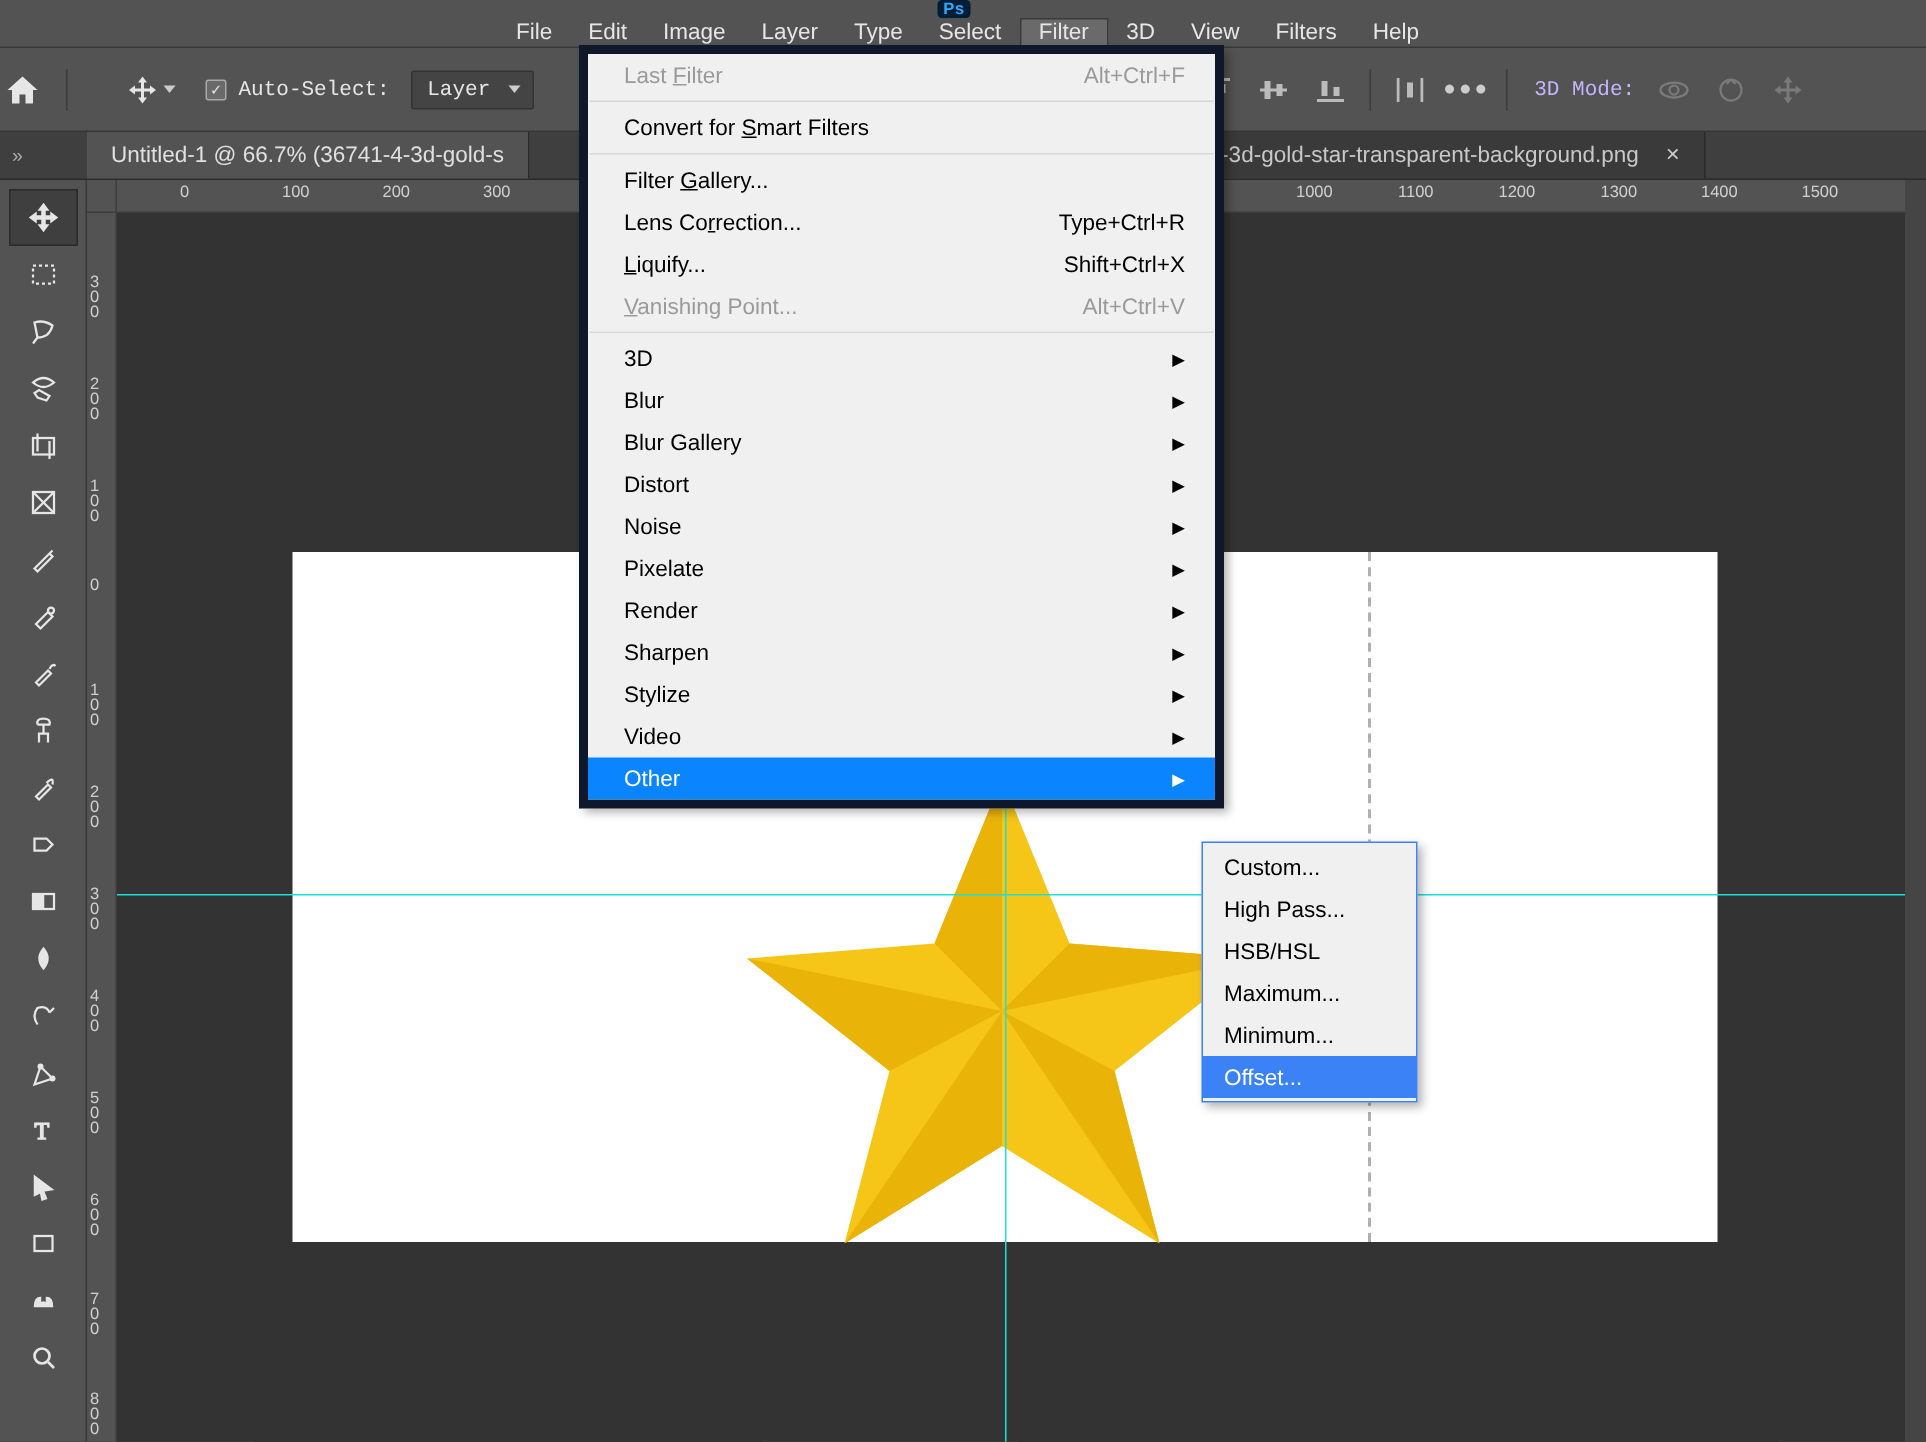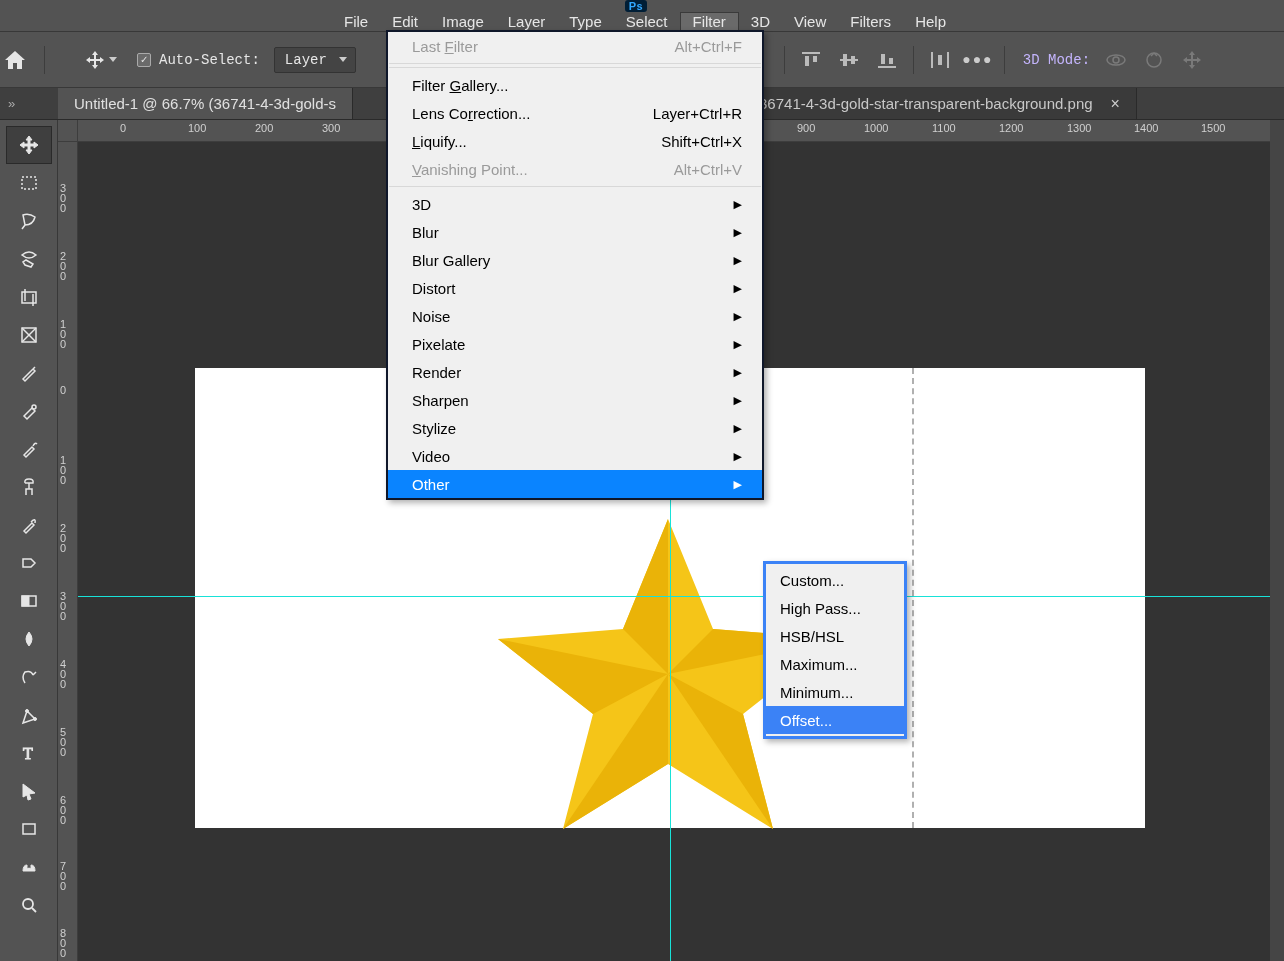--- a/index.html
+++ b/index.html
@@ -123,37 +123,37 @@
   
   .star-wrap { position:absolute; left:420px; top:377px; width:340px; height:310px;}
   .star-poly { fill:#f5c518; }
   .star-poly2 { fill:#eab308; }
 
   
   .vscroll { position:absolute; top:120px; right:0; width:14px; bottom:0; background:#454545;}
 
   
   .dropdown {
-    position:absolute; top:30px; left:386px; width:378px;
-    background:#f0f0f0; border:2px solid #0f172a;
+    position:absolute; top:30px; left:386px; width:430px;
+    background:#f0f0f0; border:6px solid #0f172a;
     box-shadow: 3px 3px 6px rgba(0,0,0,0.3);
     color:#000; font-size:15px;
   }
   .dd-row { display:flex; justify-content:space-between; align-items:center;
     padding:4px 20px 4px 24px; height:28px; position:relative;}
   .dd-row.disabled { color:#9a9a9a; }
   .dd-row.highlight { background:#0a84ff; color:#fff; }
   .dd-sep { height:1px; background:#d8d8d8; margin:3px 1px; }
   .dd-arrow { font-size:11px; }
   .mnemonic { text-decoration: underline; }
 
   
   .submenu {
-    position:absolute; top:561px; left:763px; width:144px;
-    background:#f0f0f0; border:3px solid #3b82f6;
+    position:absolute; top:561px; left:801px; width:144px;
+    background:#f0f0f0; border:1px solid #3b82f6;
     box-shadow: 3px 3px 6px rgba(0,0,0,0.3);
     color:#000; font-size:15px; padding:2px 0;
   }
   .sm-row { padding:4px 14px; height:28px; display:flex; align-items:center;}
   .sm-row.highlight { background:#3b82f6; color:#fff; }
 </style>
 </head>
 <body>
 
 <div class="menubar">
@@ -431,27 +431,30 @@
 </div>
 
 <div class="vscroll"></div>
 
 <div class="dropdown">
   <div class="dd-row disabled">
     <span><span>Last </span><span class="mnemonic">F</span><span>ilter</span></span>
     <span>Alt+Ctrl+F</span>
   </div>
   <div class="dd-sep"></div>
+  <div class="dd-row">
+    <span><span>Convert for </span><span class="mnemonic">S</span><span>mart Filters</span></span>
+  </div>
   <div class="dd-sep"></div>
   <div class="dd-row">
     <span><span>Filter </span><span class="mnemonic">G</span><span>allery...</span></span>
   </div>
   <div class="dd-row">
     <span><span>Lens Co</span><span class="mnemonic">r</span><span>rection...</span></span>
-    <span>Layer+Ctrl+R</span>
+    <span>Type+Ctrl+R</span>
   </div>
   <div class="dd-row">
     <span><span class="mnemonic">L</span><span>iquify...</span></span>
     <span>Shift+Ctrl+X</span>
   </div>
   <div class="dd-row disabled">
     <span><span class="mnemonic">V</span><span>anishing Point...</span></span>
     <span>Alt+Ctrl+V</span>
   </div>
   <div class="dd-sep"></div>

